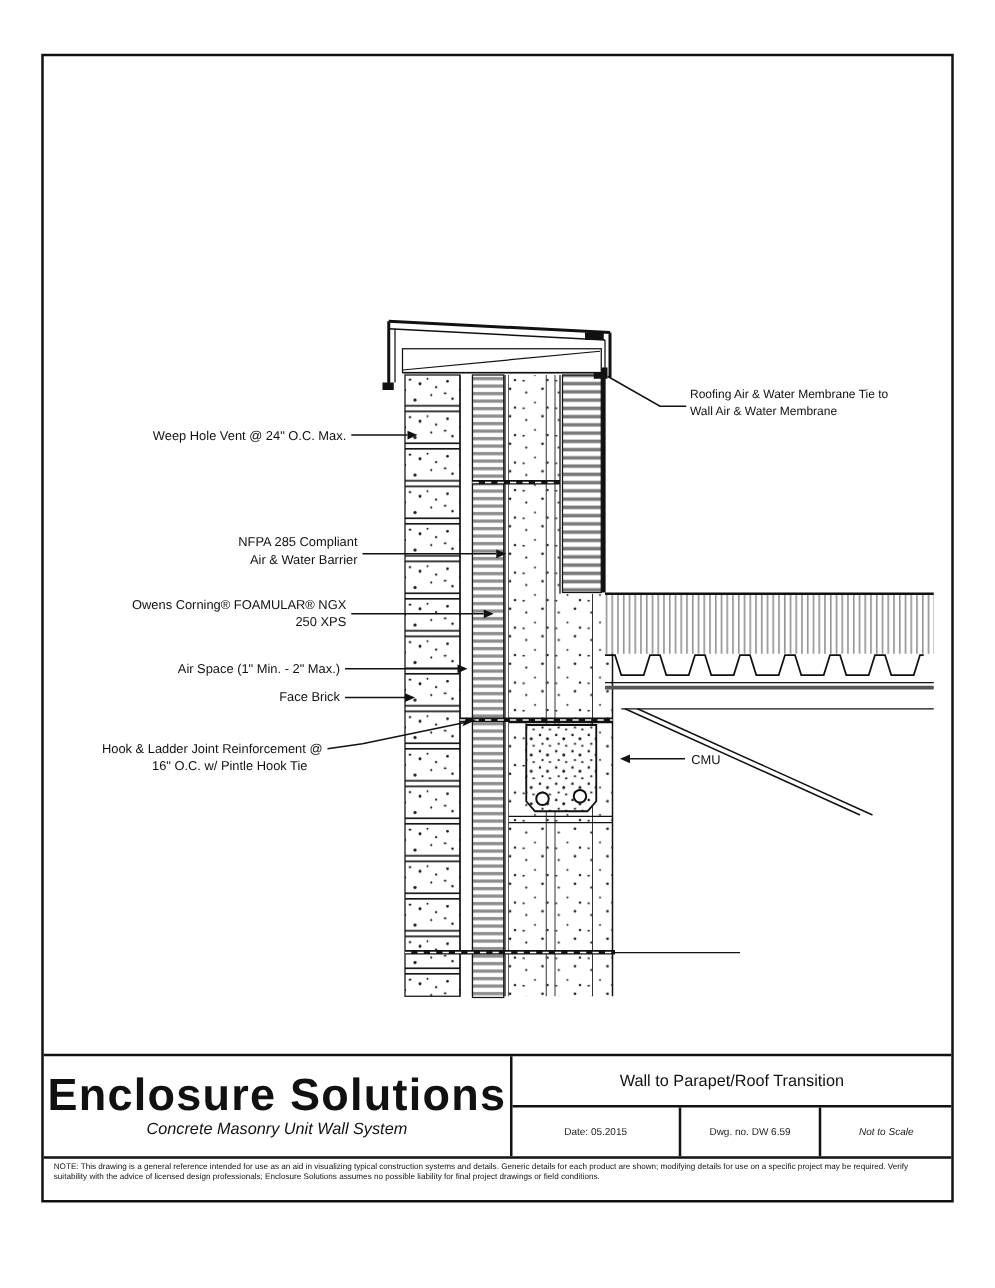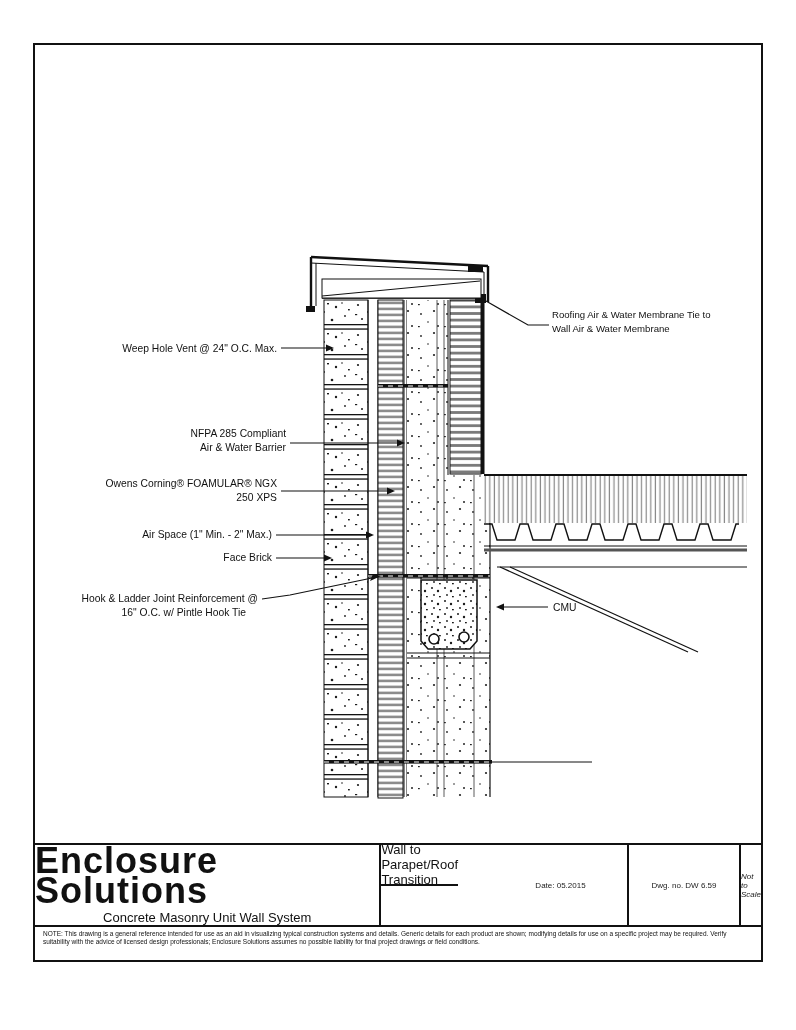--- a/index.html
+++ b/index.html
@@ -6,27 +6,27 @@
   #sheet{position:relative;width:796px;height:1030px;background:#fff;overflow:hidden;
          font-family:"Liberation Sans", sans-serif;color:#111;}
   #frame{position:absolute;left:33px;top:43px;width:726px;height:915px;border:2px solid #111;}
   #drawing-svg{position:absolute;left:0;top:0;width:796px;height:1030px;}
   
   #titleblock{position:absolute;left:0;right:0;top:798px;height:80px;border-top:2px solid #111;
               border-bottom:2px solid #111;display:flex;}
   #tb-left{width:373px;border-right:2px solid #111;display:flex;flex-direction:column;
            align-items:center;justify-content:center;}
   .company{font-size:36px;font-weight:bold;letter-spacing:1px;line-height:30px;}
-  .system{font-size:13px;margin-top:4px;}
-  #tb-right{flex:1;display:flex;}
+  .system{font-size:13px;margin-top:4px;font-style:italic;}
+  #tb-right{flex:1;display:flex;flex-direction:column;}
   #tb-title-row{height:39px;border-bottom:2px solid #111;display:flex;align-items:center;justify-content:center;
                 font-size:13px;}
   #tb-fields{flex:1;display:flex;}
   .tb-field{display:flex;align-items:center;justify-content:center;font-size:8px;color:#222;}
-  .tb-field.f1{width:133px;border-right:2px solid #111;padding-left:36px;}
+  .tb-field.f1{width:133px;border-right:2px solid #111;}
   .tb-field.f2{width:110px;border-right:2px solid #111;}
   .tb-field.f3{flex:1;font-style:italic;}
   #noteblock{position:absolute;left:0;right:0;top:880px;bottom:0;padding:5px 8px;
              font-size:6.5px;line-height:8px;color:#111;}
   svg text{font-family:"Liberation Sans", sans-serif;fill:#111;}
   .callout{font-size:10.3px;}
   .callout-sm{font-size:9.6px;}
 </style>
 </head>
 <body>

